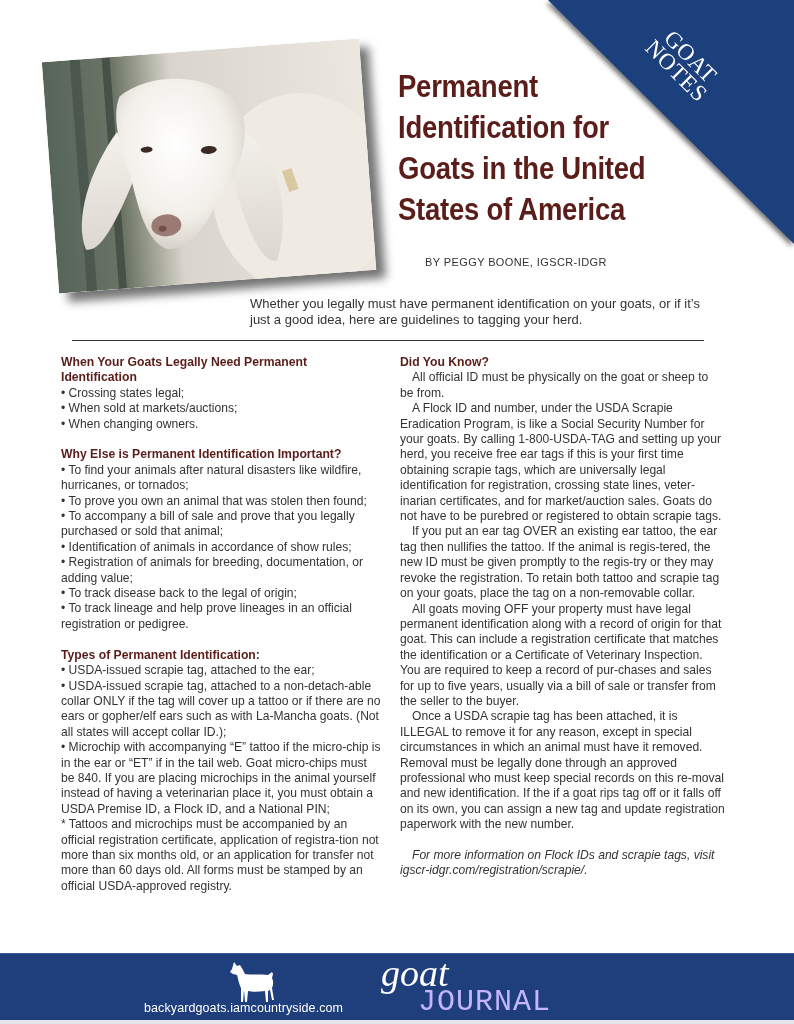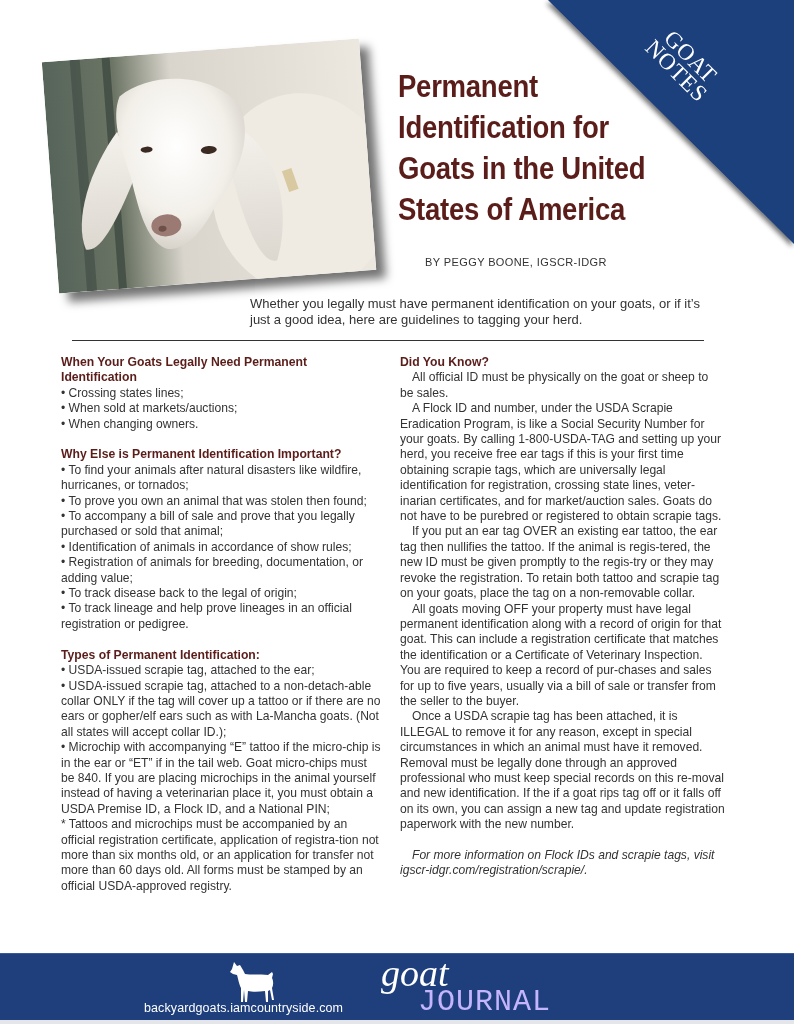--- a/index.html
+++ b/index.html
@@ -167,21 +167,21 @@
   <span style="text-transform:uppercase;margin-top:43px;">Peggy Boone, IGSCR-IDGR</span>
 </div>
 
 <p class="intro" style="margin:0;">Whether you legally must have permanent identification on your goats, or if it’s just a good idea, here are guidelines to tagging your herd.</p>
 
 <div class="rule"></div>
 
 <div class="col col-left">
   <div class="section">
     <div class="h">When Your Goats Legally Need Permanent Identification</div>
-    <span class="li">• Crossing states lines;</span>
+    <span class="li">• Crossing states legal;</span>
     <span class="li">• When sold at markets/auctions;</span>
     <span class="li">• When changing owners.</span>
   </div>
   <div class="section">
     <div class="h">Why Else is Permanent Identification Important?</div>
     <span class="li">• To find your animals after natural disasters like wildfire, hurricanes, or tornados;</span>
     <span class="li">• To prove you own an animal that was stolen then found;</span>
     <span class="li">• To accompany a bill of sale and prove that you legally purchased or sold that animal;</span>
     <span class="li">• Identification of animals in accordance of show rules;</span>
     <span class="li">• Registration of animals for breeding, documentation, or adding value;</span>
@@ -192,21 +192,21 @@
     <div class="h">Types of Permanent Identification:</div>
     <span class="li">• USDA-issued scrapie tag, attached to the ear;</span>
     <span class="li">• USDA-issued scrapie tag, attached to a non-detach-able collar ONLY if the tag will cover up a tattoo or if there are no ears or gopher/elf ears such as with La-Mancha goats. (Not all states will accept collar ID.);</span>
     <span class="li">• Microchip with accompanying “E” tattoo if the micro-chip is in the ear or “ET” if in the tail web. Goat micro-chips must be 840. If you are placing microchips in the animal yourself instead of having a veterinarian place it, you must obtain a USDA Premise ID, a Flock ID, and a National PIN;</span>
     <span class="li">* Tattoos and microchips must be accompanied by an official registration certificate, application of registra-tion not more than six months old, or an application for transfer not more than 60 days old. All forms must be stamped by an official USDA-approved registry.</span>
   </div>
 </div>
 
 <div class="col col-right">
   <div class="h">Did You Know?</div>
-  <div class="para">All official ID must be physically on the goat or sheep to be sales.</div>
+  <div class="para">All official ID must be physically on the goat or sheep to be from.</div>
   <div class="para">A Flock ID and number, under the USDA Scrapie Eradication Program, is like a Social Security Number for your goats. By calling 1-800-USDA-TAG and setting up your herd, you receive free ear tags if this is your first time obtaining scrapie tags, which are universally legal identification for registration, crossing state lines, veter-inarian certificates, and for market/auction sales. Goats do not have to be purebred or registered to obtain scrapie tags.</div>
   <div class="para">If you put an ear tag OVER an existing ear tattoo, the ear tag then nullifies the tattoo. If the animal is regis-tered, the new ID must be given promptly to the regis-try or they may revoke the registration. To retain both tattoo and scrapie tag on your goats, place the tag on a non-removable collar.</div>
   <div class="para">All goats moving OFF your property must have legal permanent identification along with a record of origin for that goat. This can include a registration certificate that matches the identification or a Certificate of Veterinary Inspection. You are required to keep a record of pur-chases and sales for up to five years, usually via a bill of sale or transfer from the seller to the buyer.</div>
   <div class="para">Once a USDA scrapie tag has been attached, it is ILLEGAL to remove it for any reason, except in special circumstances in which an animal must have it removed. Removal must be legally done through an approved professional who must keep special records on this re-moval and new identification. If the if a goat rips tag off or it falls off on its own, you can assign a new tag and update registration paperwork with the new number.</div>
   <div class="italic-note">For more information on Flock IDs and scrapie tags, visit igscr-idgr.com/registration/scrapie/.</div>
 </div>
 
 <div class="footer">
   <svg class="goat-logo" width="52" height="46" viewBox="0 0 52 46">
     <path d="M6,2 L9,6 L12,5 L15,10 L17,14 C22,15 32,14 40,15 L44,12 L45,14 L44,18 C46,22 45,26 44,28 L46,40 L44,40 L42,30 L40,31 L40,42 L38,42 L37,31 C30,32 24,32 20,31 L19,42 L17,42 L16,30 L15,42 L13,42 L13,28 C11,24 10,18 9,15 L5,14 L2,12 L4,9 Z" fill="#ffffff"></path>

